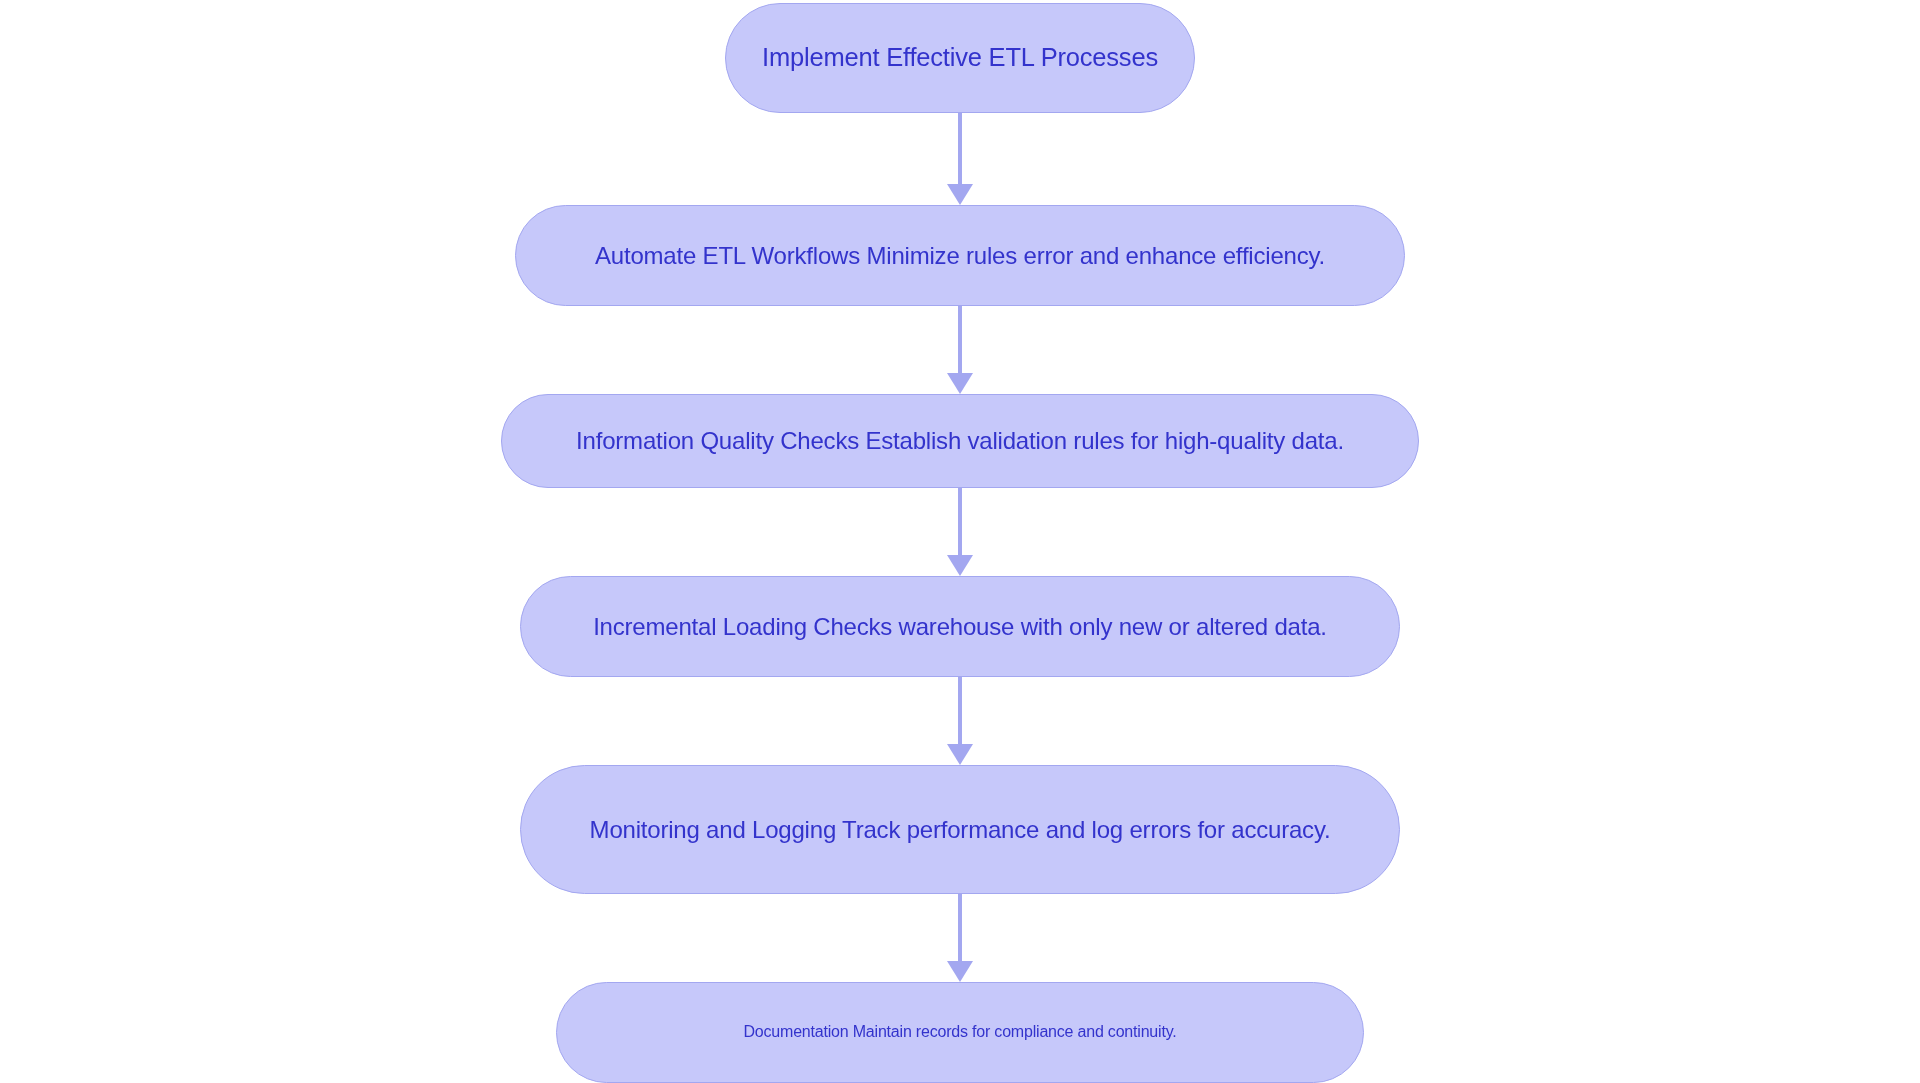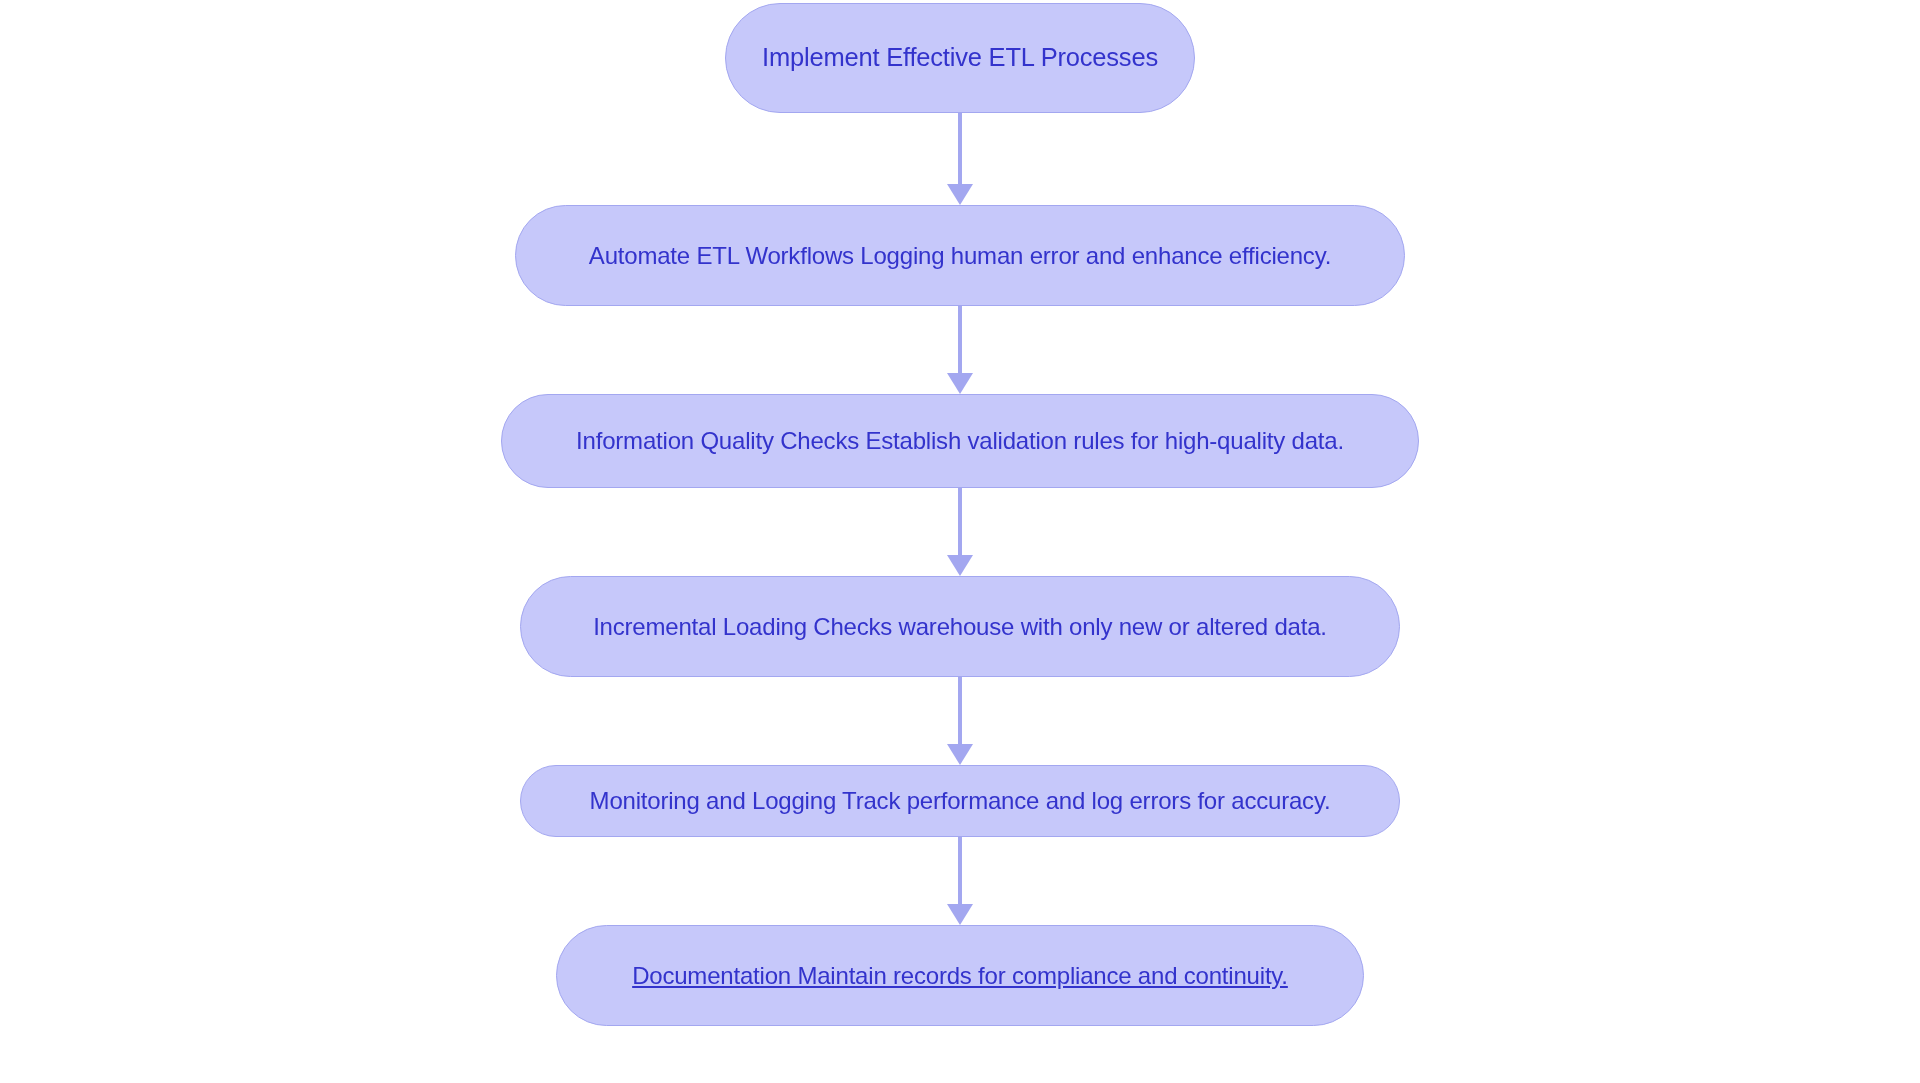--- a/index.html
+++ b/index.html
@@ -50,29 +50,29 @@
     color: #3333cc;
     line-height: 1.15;
     padding: 0 26px;
   }
 
   
   .node-0 { width: 470px;  height: 110px; margin-top: 3px; text-align: right;  }
   .node-1 { width: 890px;  height: 101px; }
   .node-2 { width: 918px;  height: 94px; }
   .node-3 { width: 880px;  height: 101px; }
-  .node-4 { width: 880px;  height: 72px; text-align: center; }
+  .node-4 { width: 880px;  height: 129px; text-align: center; }
   .node-5 { width: 808px;  height: 101px; }
 
   .node-0 .node-label { font-size: 25.5px; }
   .node-1 .node-label { font-size: 24px; }
   .node-2 .node-label { font-size: 24px; }
   .node-3 .node-label { font-size: 24px; }
   .node-4 .node-label { font-size: 24px; }
-  .node-5 .node-label { font-size: 24px; text-decoration: underline; }
+  .node-5 .node-label { font-size: 16px; }
 
   
   .connector {
     position: relative;
     width: 26px;
     display: flex;
     flex-direction: column;
     align-items: center;
     justify-content: flex-start;
   }
@@ -105,21 +105,21 @@
     <div class="node node-0">
       <span class="node-label">Implement Effective ETL Processes</span>
     </div>
 
     <div class="connector conn-0">
       <div class="conn-shaft"></div>
       <div class="conn-head"></div>
     </div>
 
     <div class="node node-1">
-      <span class="node-label">Automate ETL Workflows Logging human error and enhance efficiency.</span>
+      <span class="node-label">Automate ETL Workflows Minimize rules error and enhance efficiency.</span>
     </div>
 
     <div class="connector conn-1">
       <div class="conn-shaft"></div>
       <div class="conn-head"></div>
     </div>
 
     <div class="node node-2">
       <span class="node-label">Information Quality Checks Establish validation rules for high-quality data.</span>
     </div>

